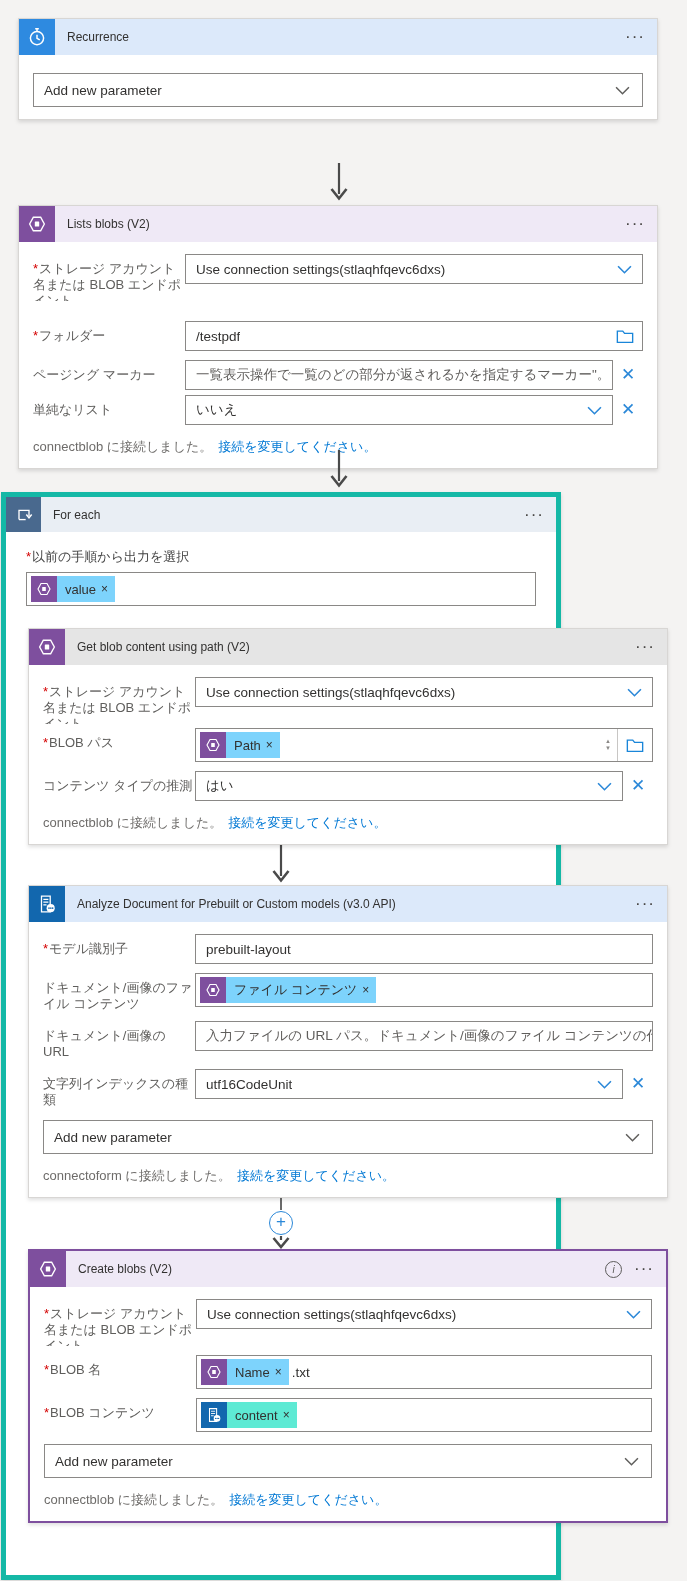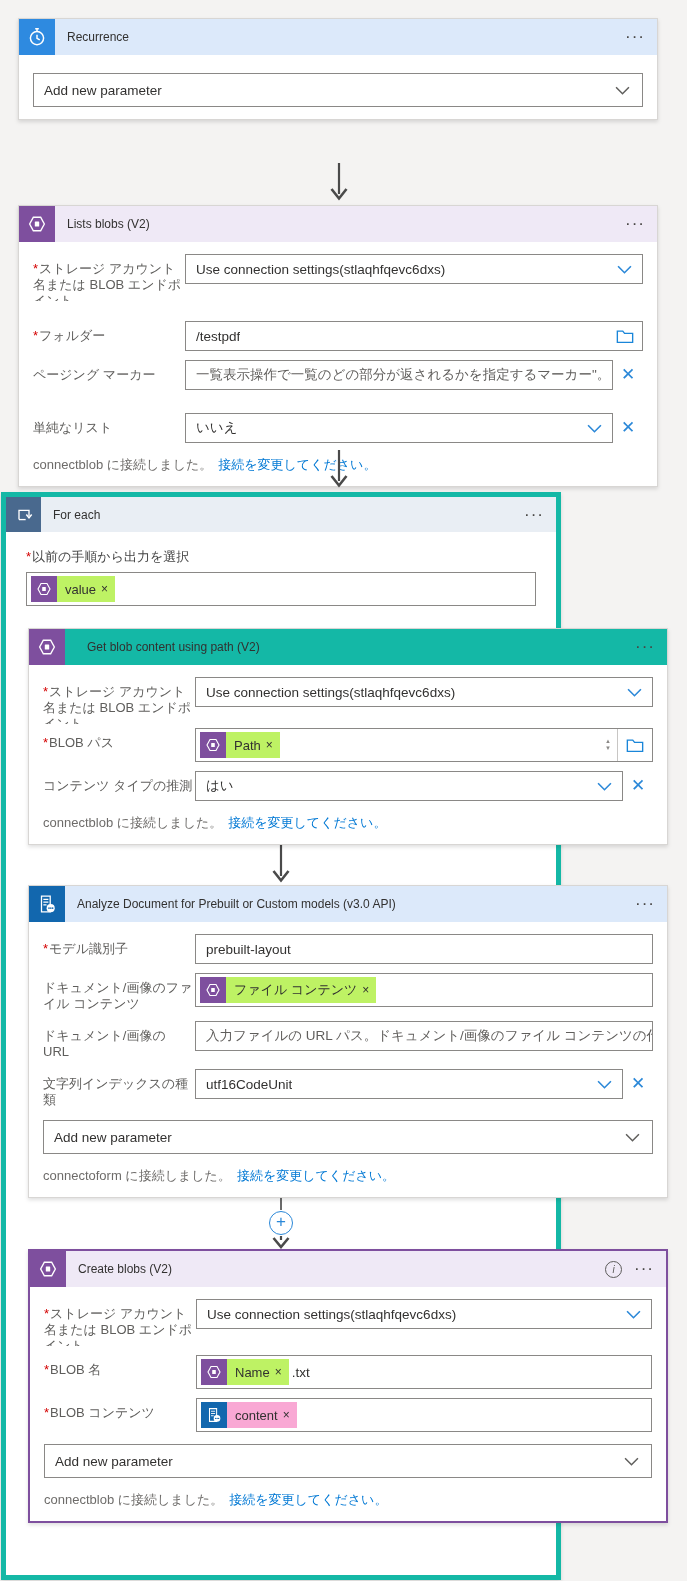--- a/index.html
+++ b/index.html
@@ -36,22 +36,22 @@
   .folderbtn{flex:none;display:flex;align-items:center;padding:0 8px;cursor:pointer;height:100%;}
   .folderbtn.sep{border-left:1px solid #C8C6C4;}
   .spin{flex:none;display:flex;flex-direction:column;align-items:center;margin-right:6px;color:#8a8886;}
   .spin span{font-size:6px;line-height:7px;cursor:pointer;}
   .addparam{display:flex;align-items:center;border:1px solid #8A8886;height:32px;margin-top:12px;
             padding:0 10px;font-size:13.5px;cursor:pointer;background:#fff;}
   .footer{margin-top:13px;font-size:13px;color:#6e6c6a;}
   .footer a{color:#0078D4;text-decoration:none;margin-left:6px;cursor:pointer;}
   
   .pill{display:inline-flex;align-items:center;height:26px;margin-left:4px;cursor:pointer;flex:none;}
-  .pill.purple{background:#bef264;}
-  .pill.blue{background:#f9a8d4;}
+  .pill.purple{background:#7dd3fc;}
+  .pill.blue{background:#5eead4;}
   .picon{width:26px;height:26px;display:flex;align-items:center;justify-content:center;flex:none;}
   .plabel{padding:0 5px 0 8px;font-size:13px;color:#323130;white-space:nowrap;}
   .px{font-size:12px;color:#323130;margin-right:7px;cursor:pointer;}
   .suffix{font-size:13.5px;margin-left:3px;}
   
   .cols{display:flex;gap:10px;margin-top:4px;}
   .col{flex:1;min-width:0;}
   .col .lbl{font-size:13px;color:#5f5e5c;margin:4px 0 5px 1px;}
   
   .arrow-v{position:absolute;width:22px;display:flex;justify-content:center;}
@@ -147,21 +147,21 @@
     </div>
     <div class="frow">
       <div class="flabel"><span>ページング マーカー</span></div>
       <div class="fwrap">
         <div class="fctrl">
           <span class="val ph">一覧表示操作で一覧のどの部分が返されるかを指定するマーカー"。</span>
         </div>
         <span class="xbtn">✕</span>
       </div>
     </div>
-    <div class="frow" style="margin-top:23px;">
+    <div class="frow" style="margin-top:5px;">
       <div class="flabel"><span>単純なリスト</span></div>
       <div class="fwrap">
         <div class="fctrl">
           <span class="val">いいえ</span>
             <span class="spacer"></span>
           <span class="chev">
             <svg width="15" height="9" viewBox="0 0 14 8">
                 <path d="M1 1l6 6 6-6" stroke="#2B88D8" stroke-width="1.5" fill="none"></path>
               </svg>
           </span>
@@ -205,21 +205,21 @@
             <path d="M8 4.6h8l4 7.4-4 7.4H8L4 12z" fill="none" stroke="#fff" stroke-width="1.5"></path>
             <rect x="9.6" y="9.2" width="4.8" height="5.6" rx="0.6" fill="#fff"></rect>
           </svg>
       </span>
       <span class="plabel">value</span>
       <span class="px">×</span>
     </span>
   </div>
 
   <div class="card inner" style="position:relative;margin-top:22px;">
-    <div class="chead" style="background:#14b8a6;gap:10px;">
+    <div class="chead" style="background:#e5e5e5;">
       <div class="hicon" style="background:#7E4F9E;">
         <svg width="22" height="22" viewBox="0 0 24 24">
             <path d="M8 4.6h8l4 7.4-4 7.4H8L4 12z" fill="none" stroke="#fff" stroke-width="1.5"></path>
             <rect x="9.6" y="9.2" width="4.8" height="5.6" rx="0.6" fill="#fff"></rect>
           </svg>
       </div>
       <div class="ctitle">Get blob content using path (V2)</div>
       <div class="menu">···</div>
     </div>
     <div class="cbody">

